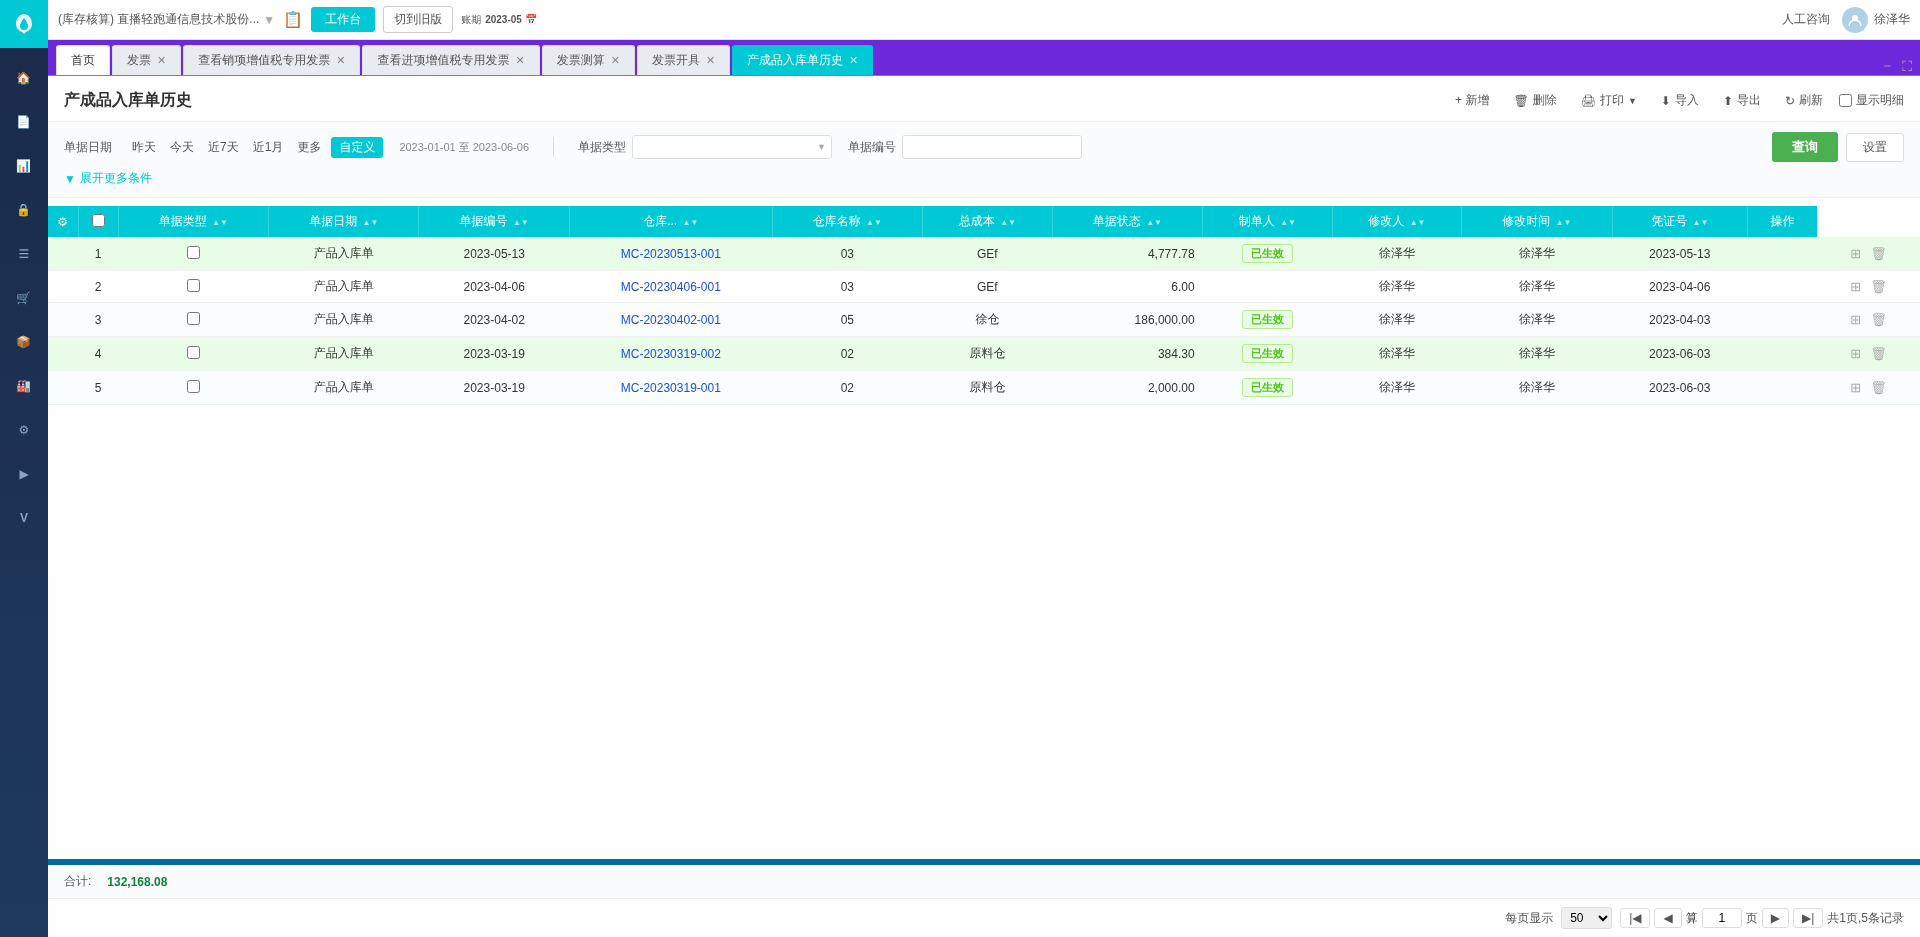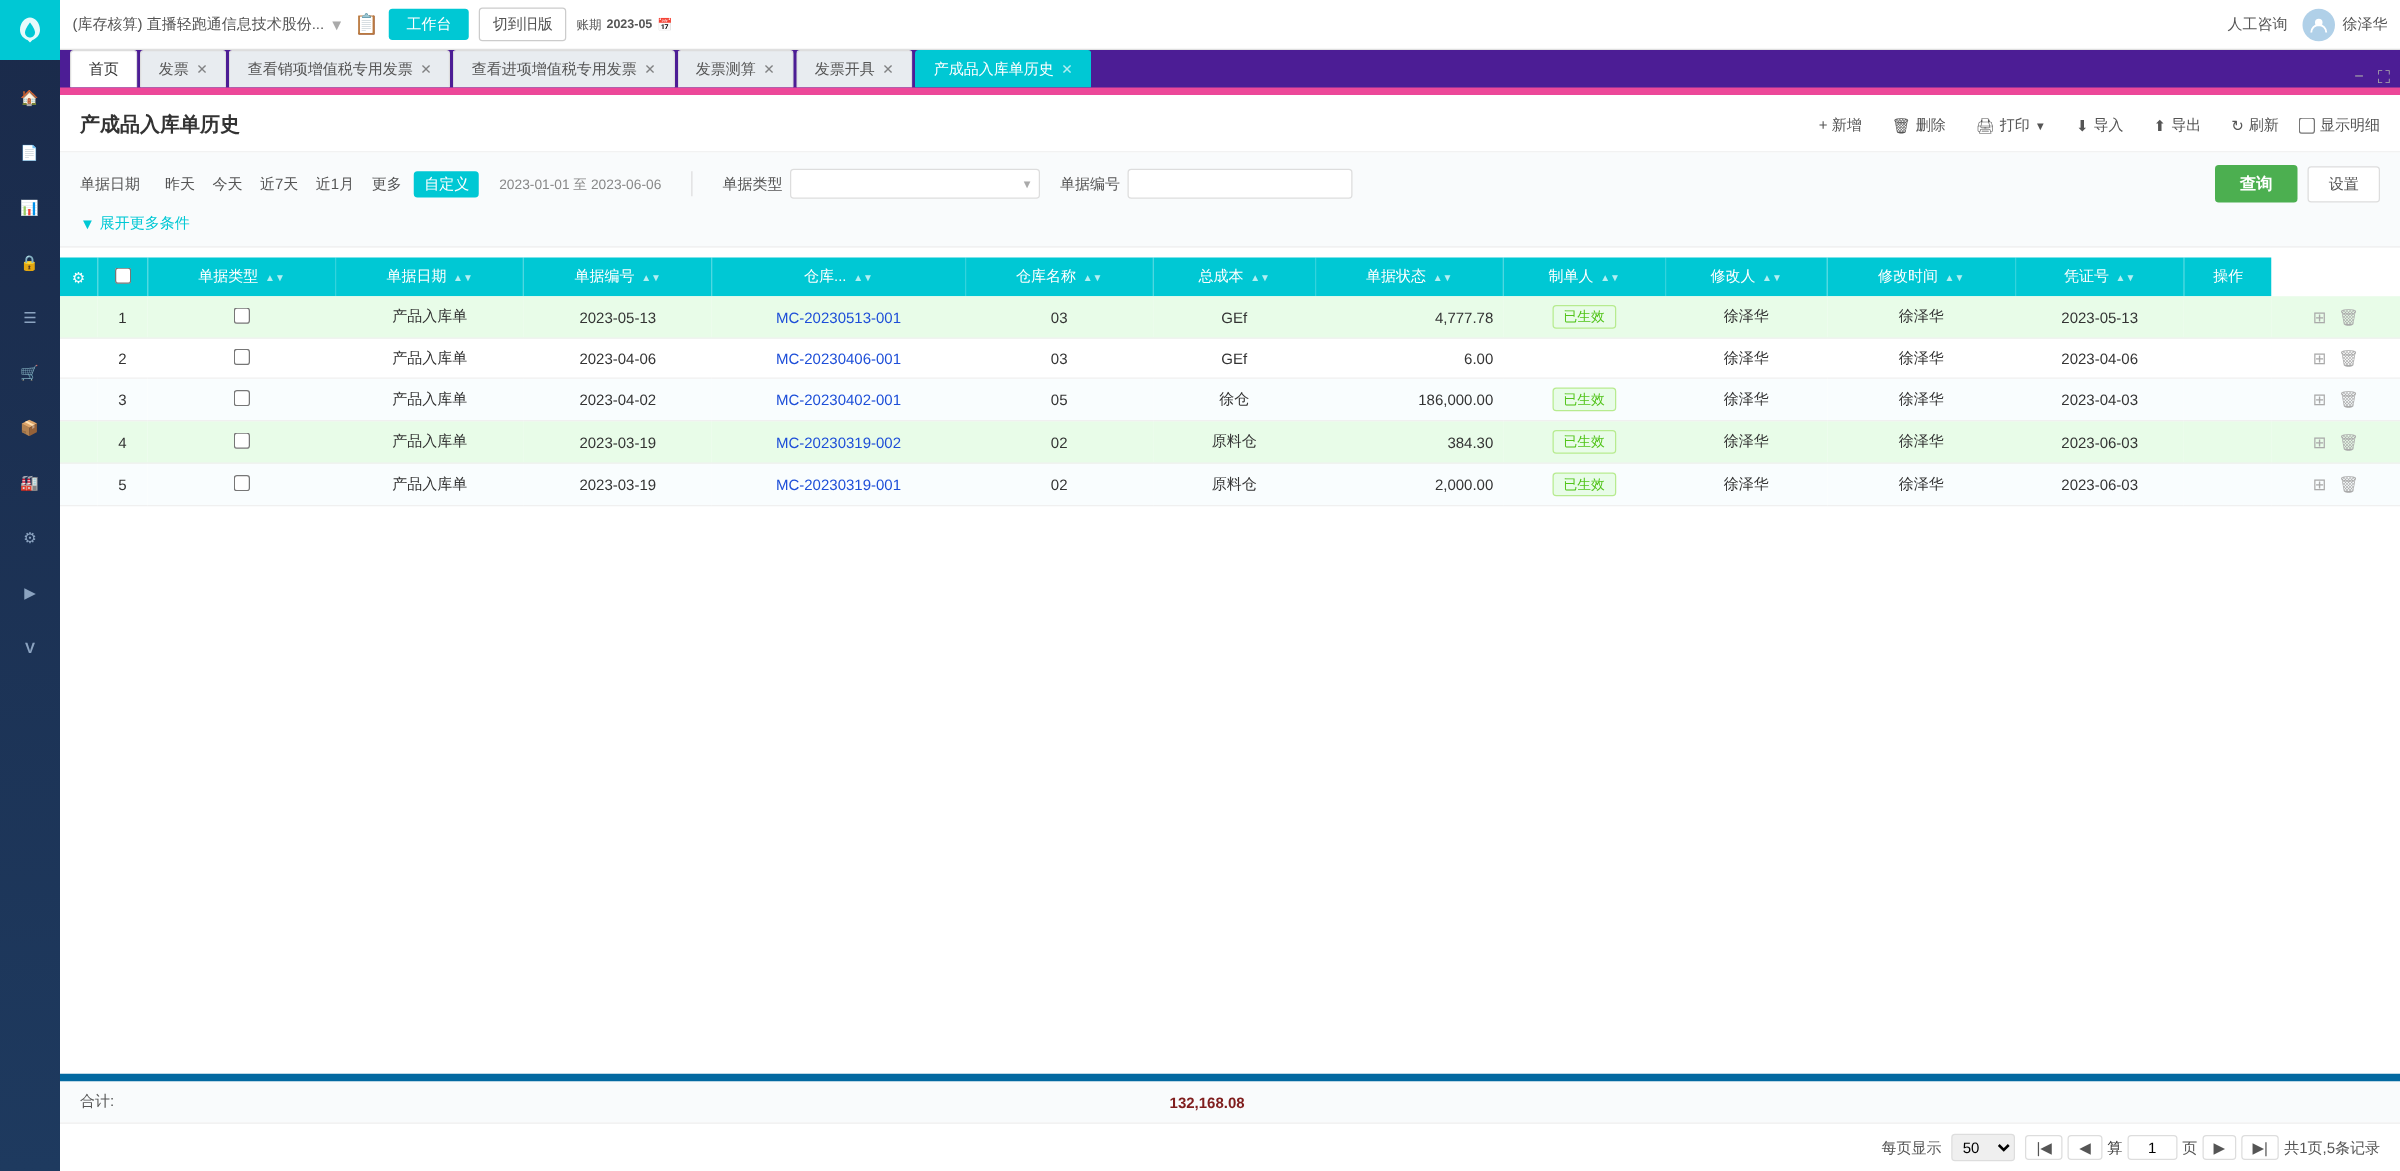--- a/index.html
+++ b/index.html
@@ -18,21 +18,21 @@
     
     .topbar { height: 40px; background: #fff; display: flex; align-items: center; padding: 0 10px; border-bottom: 1px solid #e0e0e0; gap: 8px; flex-shrink: 0; }
     .topbar-company { font-size: 12px; color: #555; display: flex; align-items: center; gap: 4px; }
     .topbar-workbench { background: #00c8d4; color: #fff; border: none; padding: 4px 14px; border-radius: 3px; cursor: pointer; font-size: 12px; }
     .topbar-back { border: 1px solid #ccc; background: #fff; color: #555; padding: 4px 10px; border-radius: 3px; cursor: pointer; font-size: 12px; }
     .topbar-period { font-size: 10px; color: #555; display: flex; align-items: center; gap: 4px; }
     .topbar-right { margin-left: auto; display: flex; align-items: center; gap: 12px; font-size: 12px; color: #555; }
     .topbar-avatar { width: 26px; height: 26px; border-radius: 50%; background: #b0d0e8; display: flex; align-items: center; justify-content: center; font-size: 11px; color: #fff; }
 
     
-    .tabs { height: 36px; background: #4c1d95; display: flex; align-items: flex-end; padding-left: 8px; border-bottom: 6px solid #ec4899; flex-shrink: 0; gap: 2px; overflow: hidden; }
+    .tabs { height: 36px; background: #6d28d9; display: flex; align-items: flex-end; padding-left: 8px; border-bottom: 1px solid #ec4899; flex-shrink: 0; gap: 2px; overflow: hidden; }
     .tab { padding: 6px 14px; background: #e8ecf0; border: 1px solid #ddd; border-bottom: none; border-radius: 3px 3px 0 0; cursor: pointer; font-size: 12px; color: #555; display: flex; align-items: center; gap: 6px; white-space: nowrap; }
     .tab.active { background: #00c8d4; color: #fff; border-color: #00c8d4; }
     .tab .close-x { font-size: 11px; cursor: pointer; opacity: 0.7; }
     .tab-home { background: #fff; border-color: #ddd; color: #333; }
 
     
     .content { flex: 1; display: flex; flex-direction: column; background: #fff; margin: 0; overflow: hidden; padding: 0; }
 
     
     .page-header { display: flex; align-items: center; justify-content: space-between; padding: 12px 16px 8px 16px; flex-shrink: 0; border-bottom: 1px solid #eee; }
@@ -62,31 +62,31 @@
     table { width: 100%; border-collapse: collapse; font-size: 12px; }
     thead tr { background: #00c8d4; color: #fff; }
     thead th { padding: 7px 8px; text-align: center; white-space: nowrap; font-weight: normal; border-right: 1px solid rgba(255,255,255,0.2); cursor: pointer; }
     thead th:last-child { border-right: none; }
     tbody tr { border-bottom: 1px solid #f0f0f0; }
     tbody tr:nth-child(odd) { background: #f9fdfe; }
     tbody tr:nth-child(even) { background: #fff; }
     tbody tr.highlighted { background: #e8fce8; }
     tbody td { padding: 7px 8px; text-align: center; white-space: nowrap; }
     .td-link { color: #1d4ed8; cursor: pointer; text-decoration: none; }
-    .status-badge { display: inline-block; background: #e8fce8; color: #52c41a; border: 1px solid #b7eb8f; border-radius: 3px; padding: 1px 8px; font-size: 11px; }
+    .status-badge { display: inline-block; background: #e8fce8; color: #52c41a; border: 1px solid #b7eb8f; border-radius: 3px; padding: 1px 8px; font-size: 11px; font-weight: bold; }
     .col-num { width: 40px; }
     .col-actions { width: 70px; }
     .action-icon { color: #aaa; cursor: pointer; font-size: 13px; margin: 0 3px; }
     .settings-icon-col { width: 30px; }
     .th-settings { text-align: center; }
 
     
     .footer-total { display: flex; align-items: center; padding: 8px 16px; border-top: 6px solid #0369a1; background: #f9fbfc; font-size: 12px; flex-shrink: 0; }
     .footer-total .label { color: #555; margin-right: 16px; }
-    .footer-total .total-val { color: #7f1d1d; font-weight: bold; text-align: center; flex: 1; padding-right: 80px; }
+    .footer-total .total-val { color: #15803d; font-weight: bold; text-align: left; flex: 1; padding-right: 80px; }
 
     
     .pagination { display: flex; align-items: center; justify-content: flex-end; padding: 8px 16px; gap: 8px; font-size: 12px; border-top: 1px solid #eee; flex-shrink: 0; }
     .page-size-label { color: #555; }
     .page-size-select { border: 1px solid #ddd; border-radius: 3px; padding: 2px 4px; font-size: 12px; }
     .page-nav { display: flex; align-items: center; gap: 4px; }
     .page-nav-btn { border: 1px solid #ddd; background: #fff; padding: 2px 8px; cursor: pointer; border-radius: 3px; color: #555; font-size: 12px; }
     .page-nav-btn:disabled { color: #ccc; cursor: default; }
     .page-input { width: 40px; border: 1px solid #ddd; border-radius: 3px; padding: 2px 4px; font-size: 12px; text-align: center; }
     .page-info { color: #555; }

